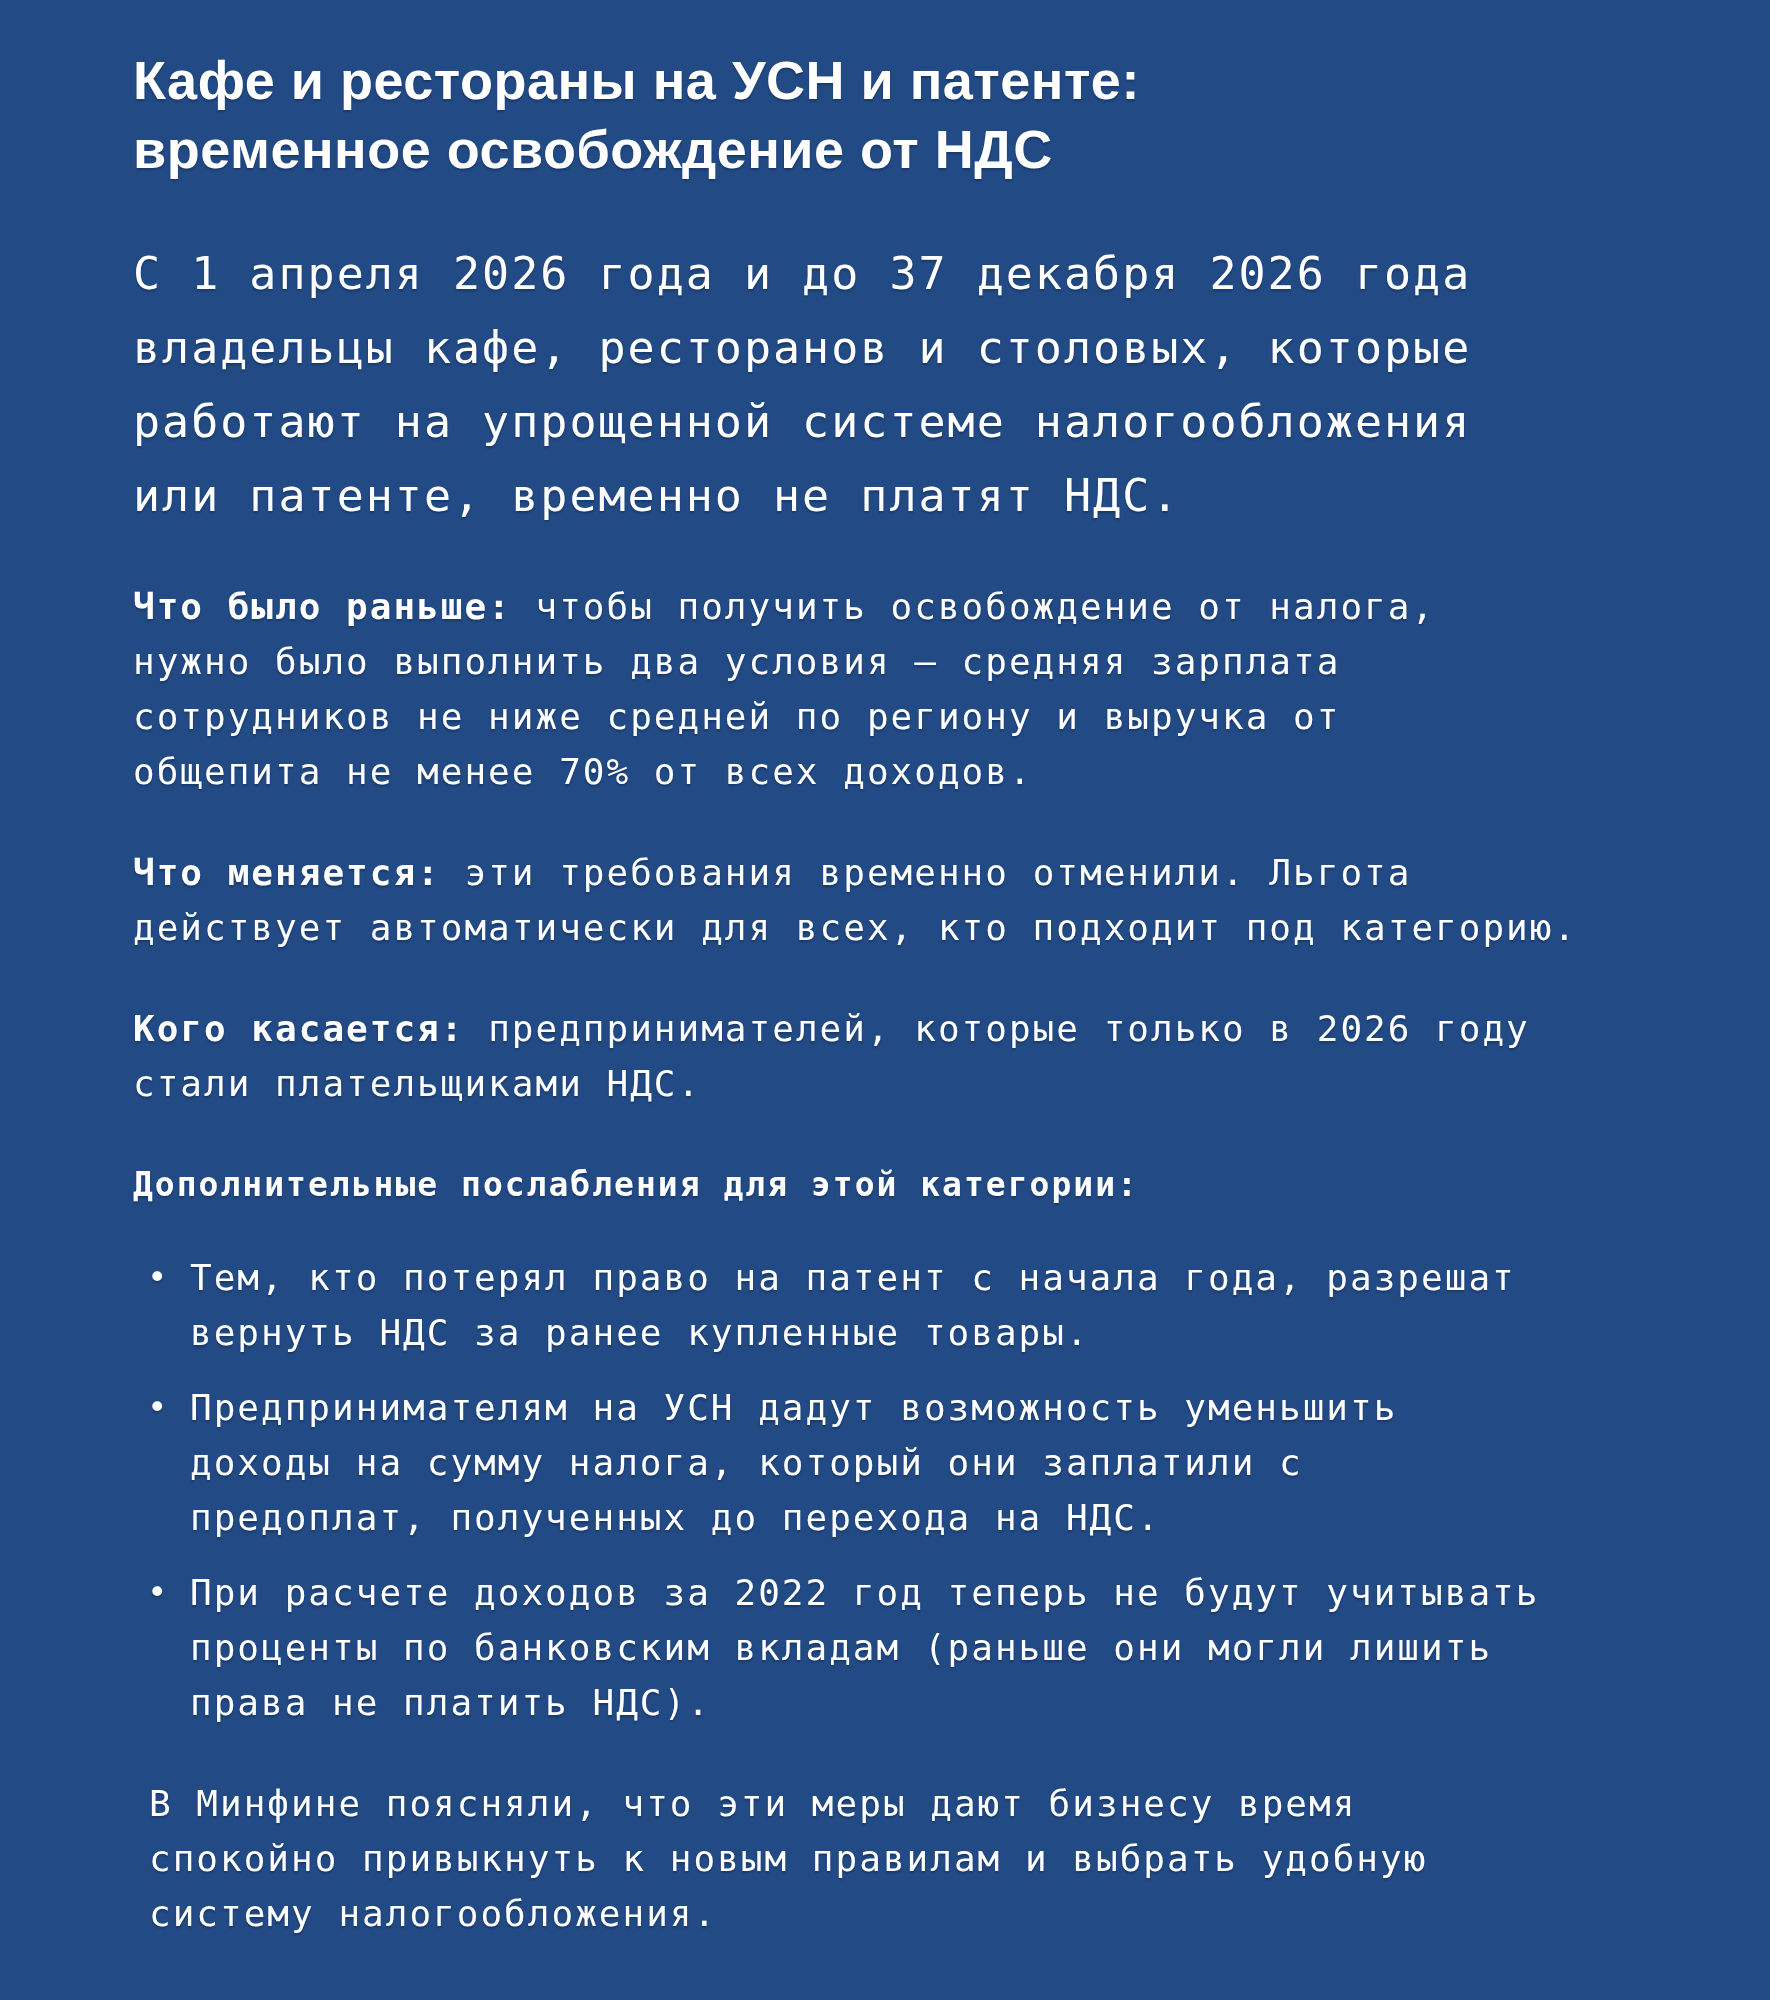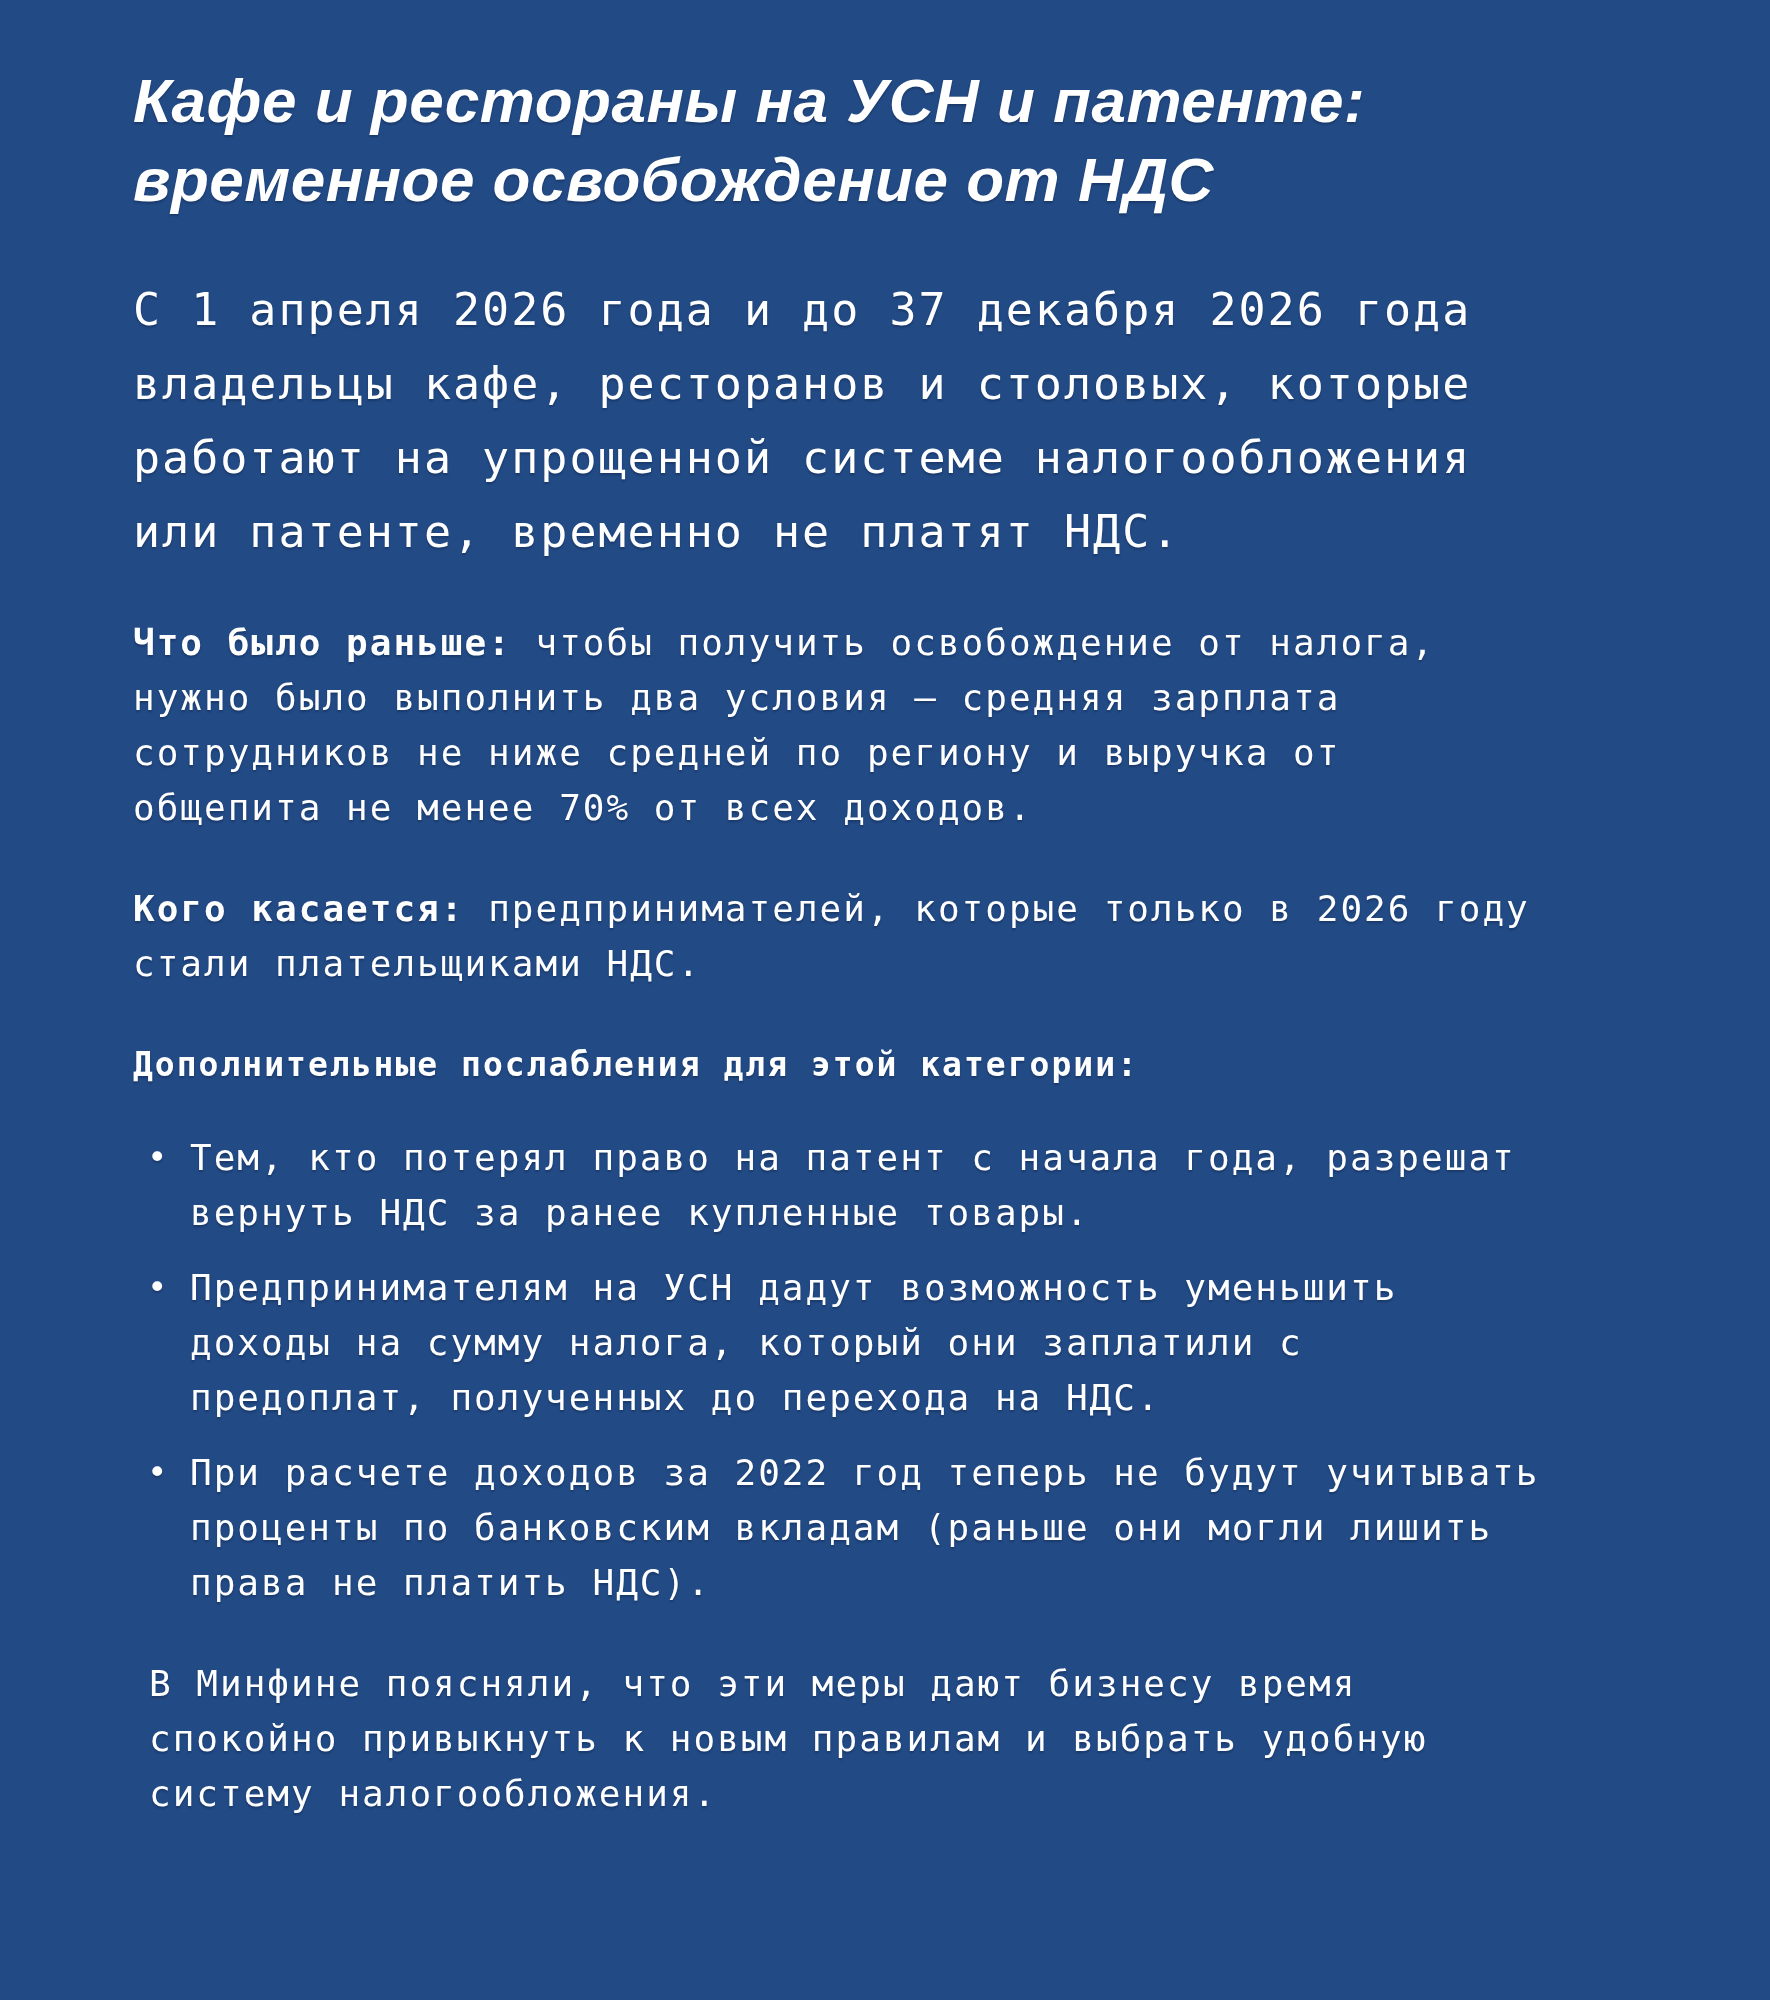--- a/index.html
+++ b/index.html
@@ -13,27 +13,26 @@
   }
   .card {
     box-sizing: border-box;
     width: 1770px;
     height: 2000px;
     padding: 46px 120px 0 133px;
   }
   .title {
     font-family: "Liberation Sans", "DejaVu Sans", sans-serif;
     font-weight: 700;
-    font-size: 62px;
+    font-size: 54px;
     line-height: 1.27;
     letter-spacing: 0.5px;
     white-space: pre-line;
-    margin: 16px 0 54px 0;
+    margin: 0 0 54px 0;
     text-shadow: 0 2px 2px rgba(8, 20, 45, 0.30);
-    font-style: italic;
   }
   .lede {
     font-size: 45px;
     line-height: 74px;
     letter-spacing: 2px;
     white-space: pre-line;
     margin: 0 0 46px 0;
     text-shadow: 0 2px 2px rgba(8, 20, 45, 0.30);
   }
   .para {
@@ -96,20 +95,22 @@
   <p class="lede">С 1 апреля 2026 года и до 37 декабря 2026 года
 владельцы кафе, ресторанов и столовых, которые
 работают на упрощенной системе налогообложения
 или патенте, временно не платят НДС.</p>
 
   <p class="para"><b>Что было раньше:</b> <span>чтобы получить освобождение от налога,
 нужно было выполнить два условия – средняя зарплата
 сотрудников не ниже средней по региону и выручка от
 общепита не менее 70% от всех доходов.</span></p>
 
+  <p class="para"><b>Что меняется:</b> <span>эти требования временно отменили. Льгота
+действует автоматически для всех, кто подходит под категорию.</span></p>
 
   <p class="para"><b>Кого касается:</b> <span>предпринимателей, которые только в 2026 году
 стали плательщиками НДС.</span></p>
 
   <p class="list-heading">Дополнительные послабления для этой категории:</p>
 
   <ul class="bullets">
     <li>
       <span class="dot">•</span>
       <span class="bullet-text">Тем, кто потерял право на патент с начала года, разрешат

